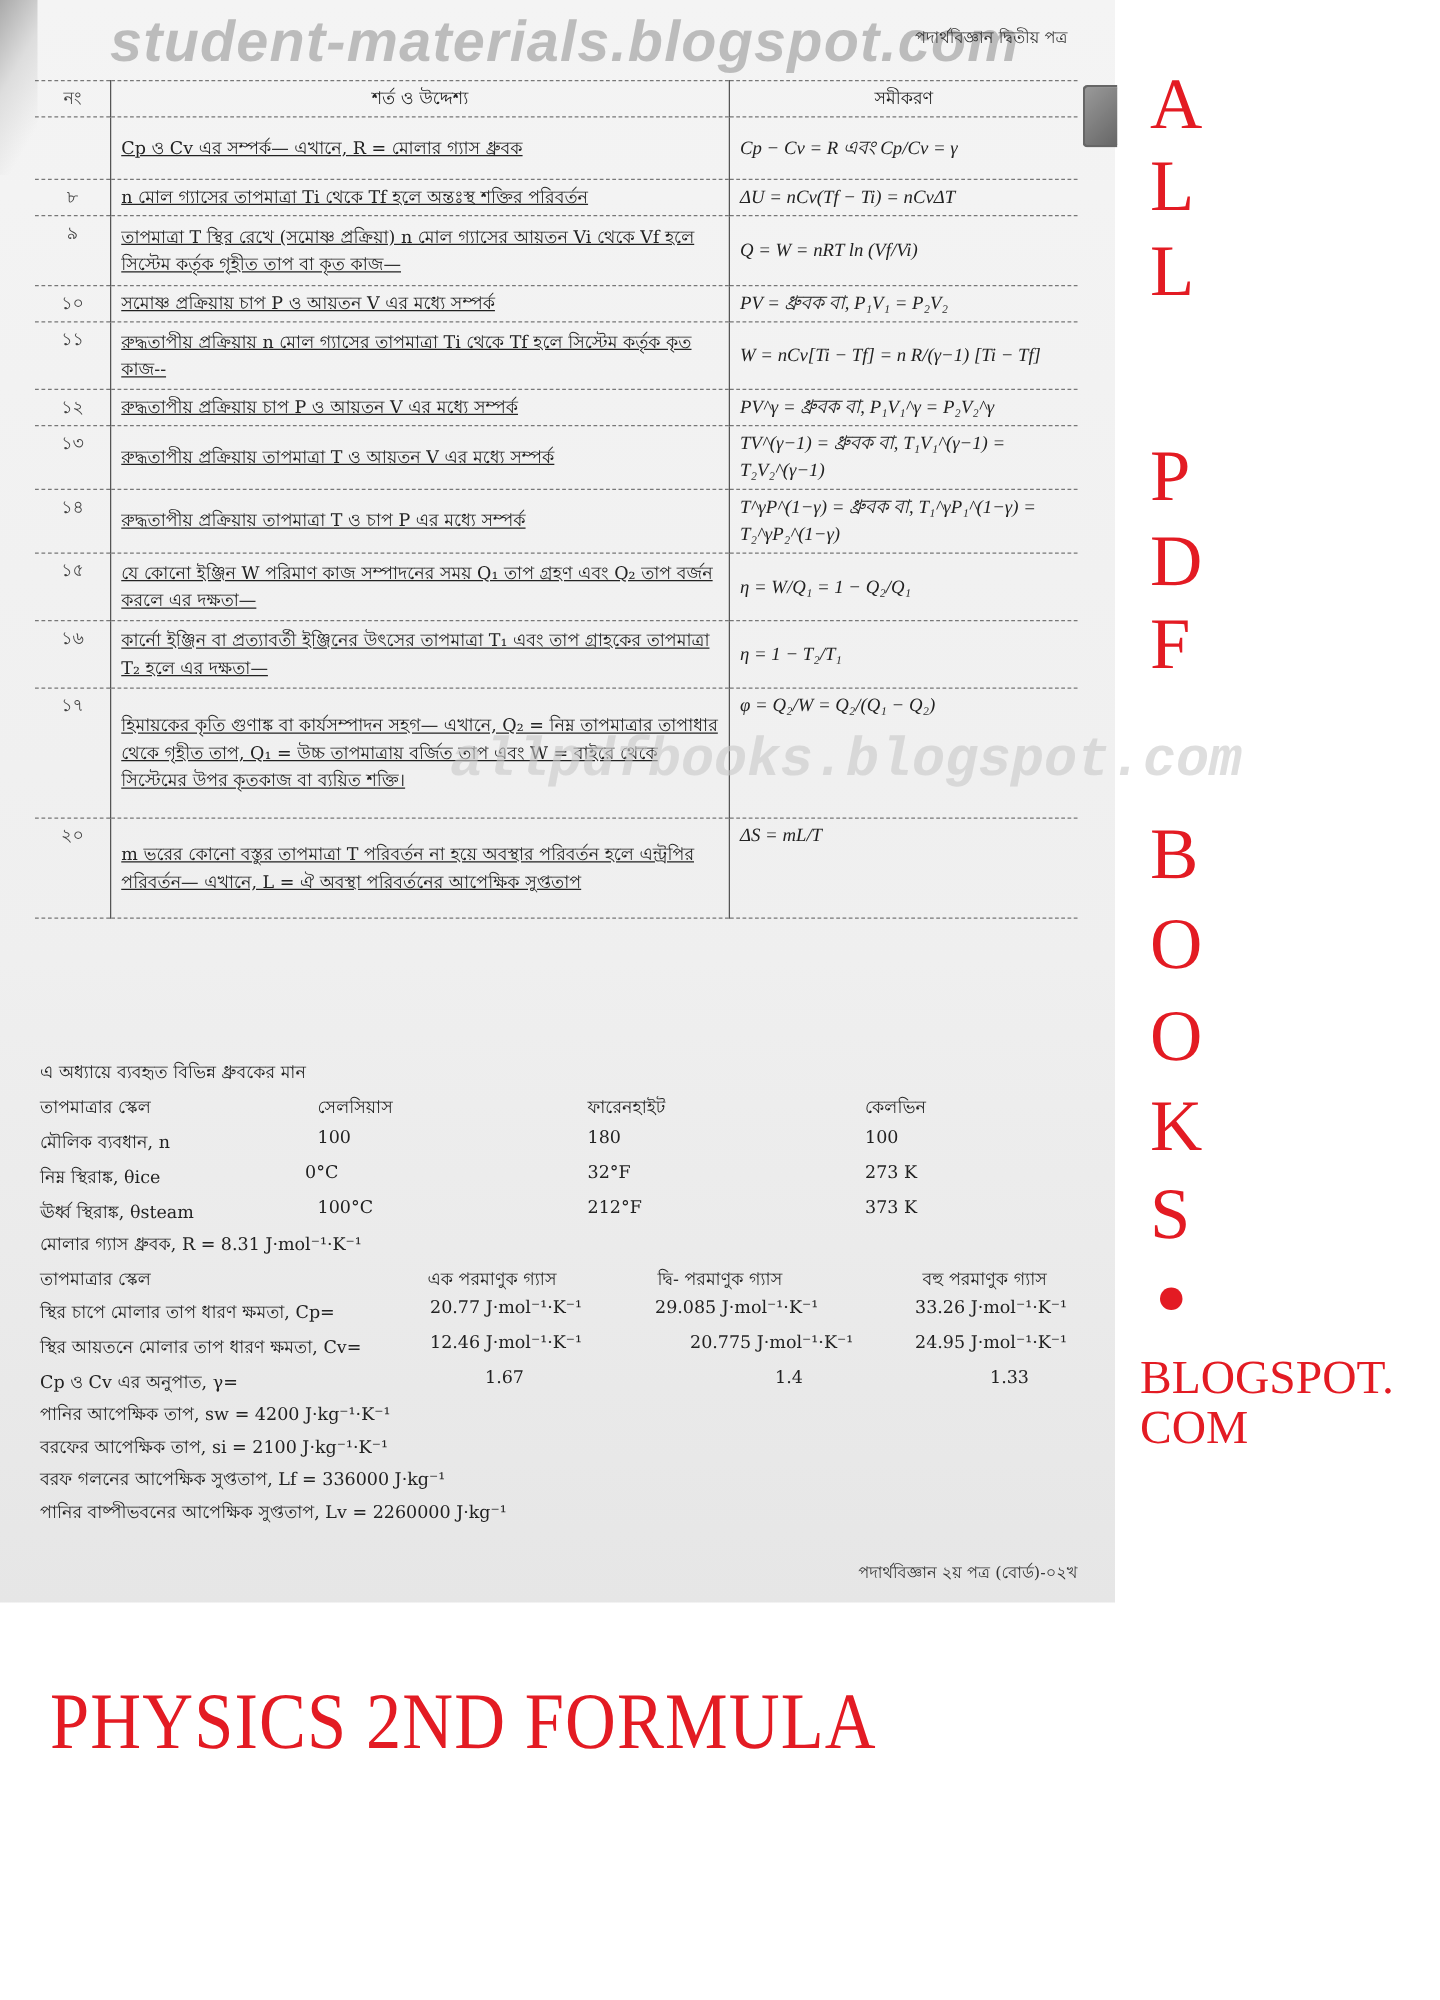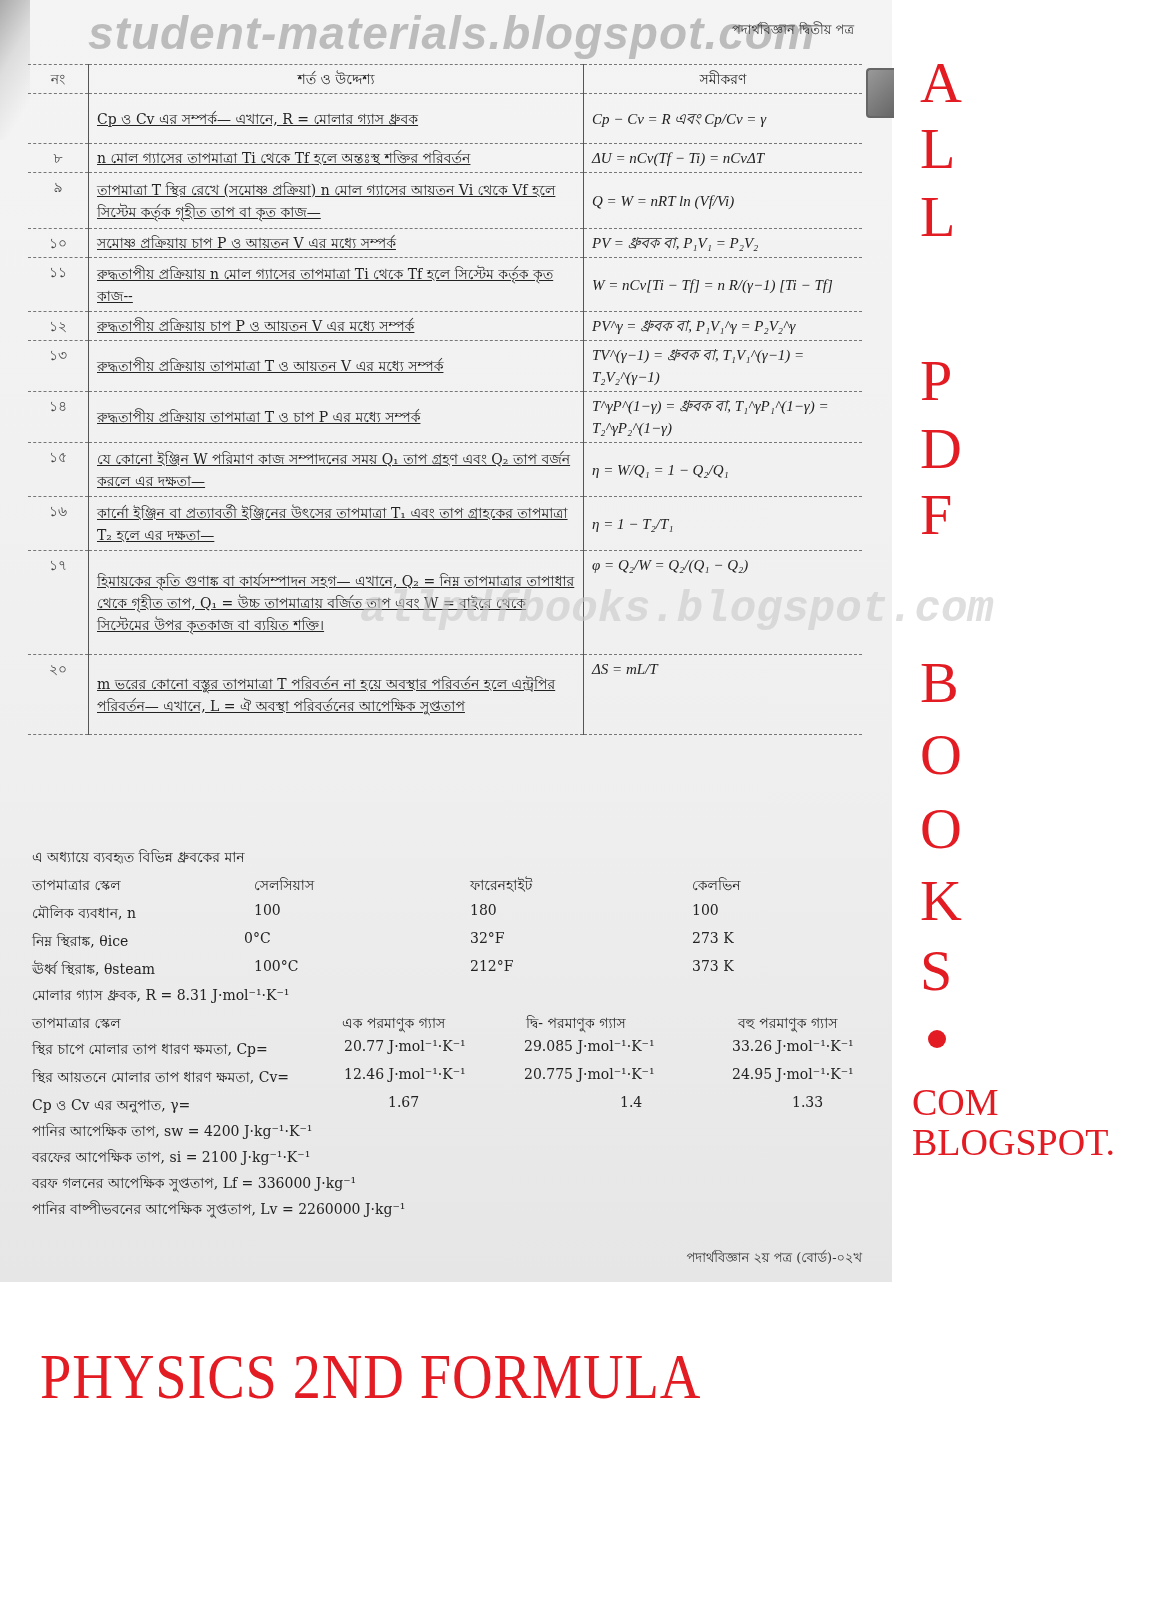--- a/index.html
+++ b/index.html
@@ -144,21 +144,21 @@
     </div>
     <div class="row" style="top:192px">
       <span style="left:0">স্থির চাপে মোলার তাপ ধারণ ক্ষমতা, Cp=</span>
       <span style="left:312px">20.77 J·mol⁻¹·K⁻¹</span>
       <span style="left:492px">29.085 J·mol⁻¹·K⁻¹</span>
       <span style="left:700px">33.26 J·mol⁻¹·K⁻¹</span>
     </div>
     <div class="row" style="top:220px">
       <span style="left:0">স্থির আয়তনে মোলার তাপ ধারণ ক্ষমতা, Cv=</span>
       <span style="left:312px">12.46 J·mol⁻¹·K⁻¹</span>
-      <span style="left:492px">20.775 J·mol⁻¹·K⁻¹</span>
+      <span style="left:520px">20.775 J·mol⁻¹·K⁻¹</span>
       <span style="left:700px">24.95 J·mol⁻¹·K⁻¹</span>
     </div>
     <div class="row" style="top:248px">
       <span style="left:0">Cp ও Cv এর অনুপাত, γ=</span>
       <span style="left:356px">1.67</span>
       <span style="left:588px">1.4</span>
       <span style="left:760px">1.33</span>
     </div>
     <div class="row" style="top:274px">
       <span style="left:0">পানির আপেক্ষিক তাপ, sw = 4200 J·kg⁻¹·K⁻¹</span>
@@ -184,18 +184,18 @@
   <div class="side-letter" style="top:352px">P</div>
   <div class="side-letter" style="top:420px">D</div>
   <div class="side-letter" style="top:486px">F</div>
   <div class="side-letter" style="top:654px">B</div>
   <div class="side-letter" style="top:726px">O</div>
   <div class="side-letter" style="top:800px">O</div>
   <div class="side-letter" style="top:872px">K</div>
   <div class="side-letter" style="top:942px">S</div>
   <div class="side-dot"></div>
   <div class="side-blog">
+    <div>BLOGSPOT.</div>
     <div>COM</div>
-    <div>BLOGSPOT.</div>
   </div>
 </div>
 
 <div class="big-title">PHYSICS 2ND FORMULA</div>
 
 </body></html>

